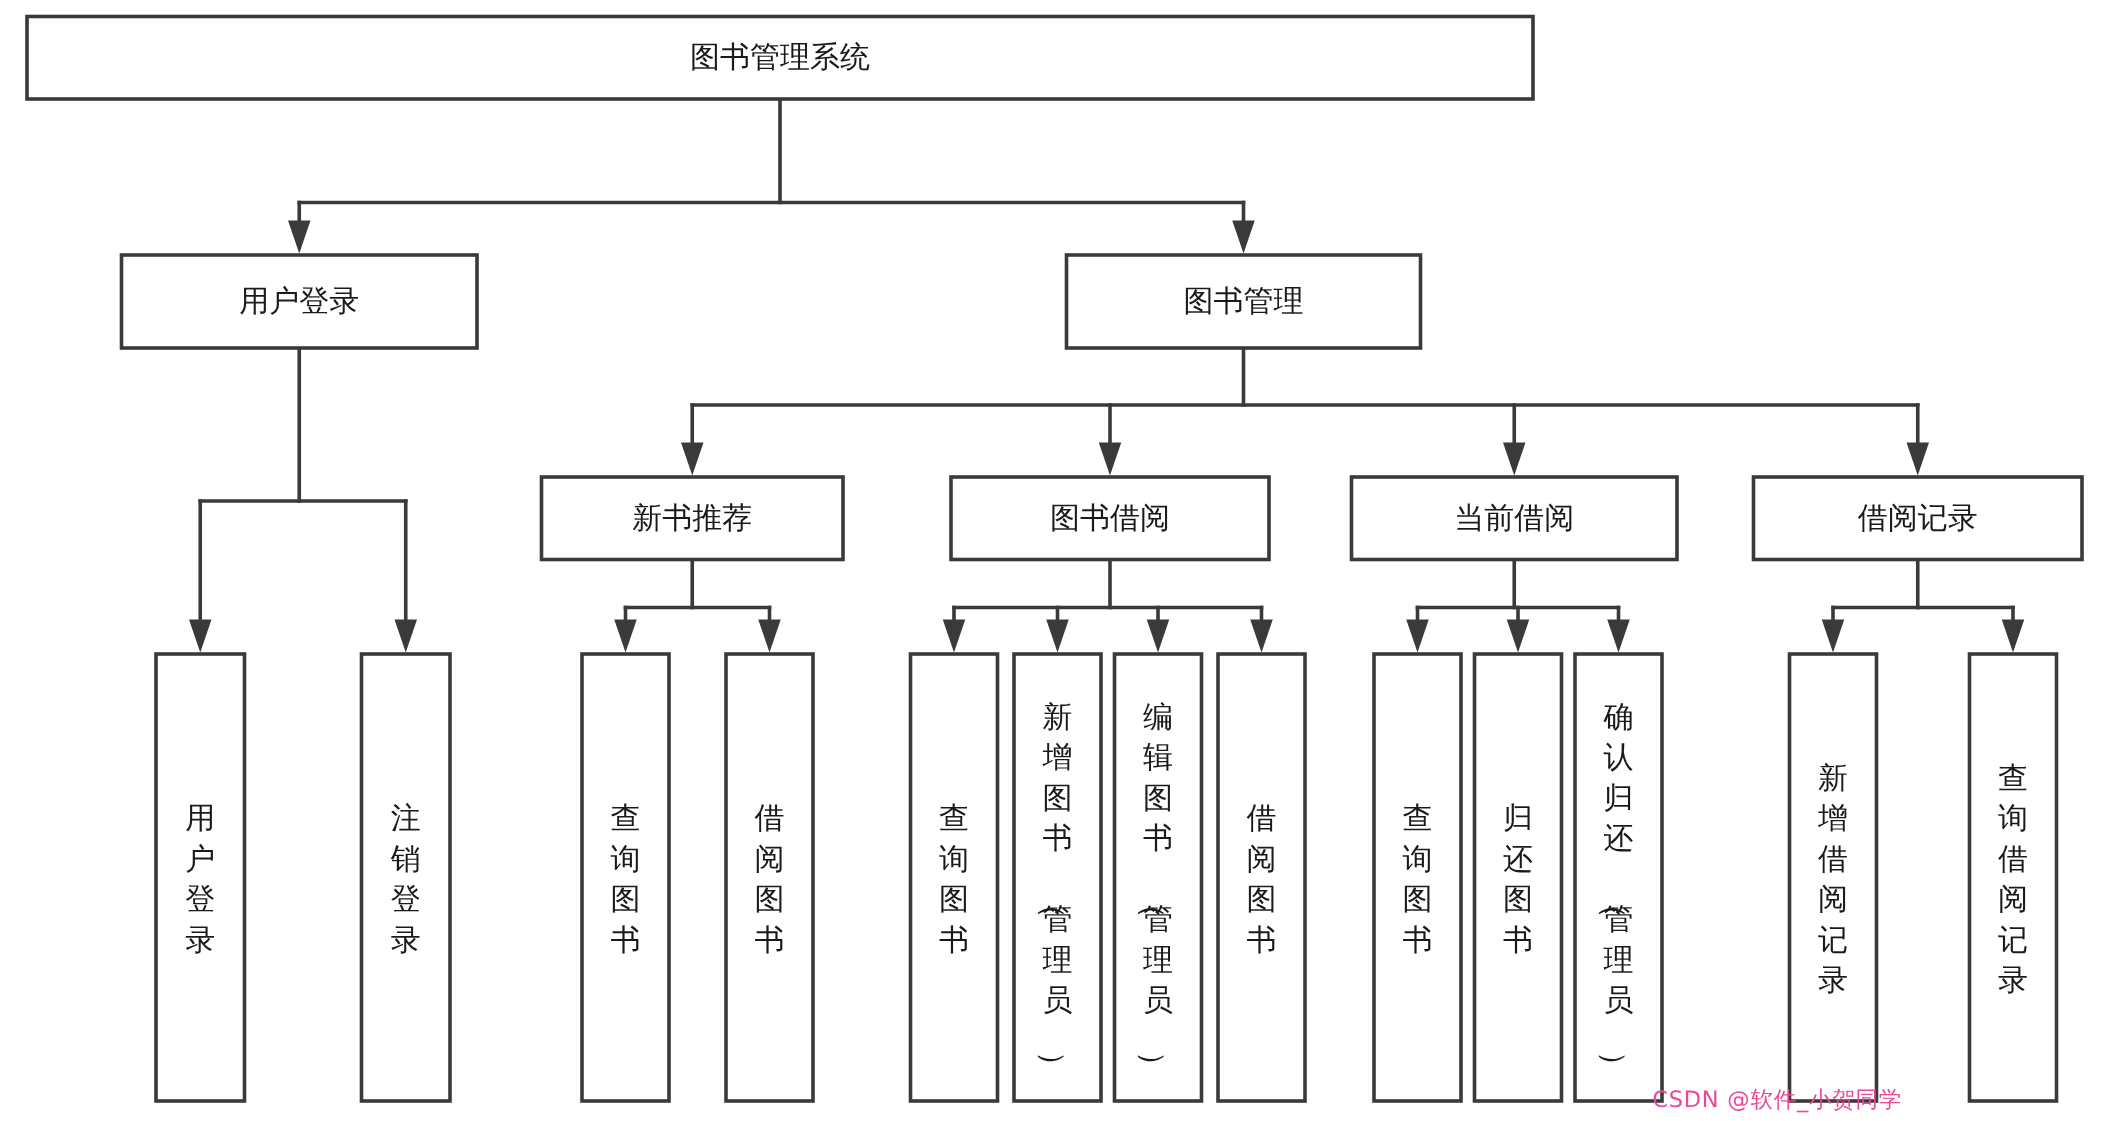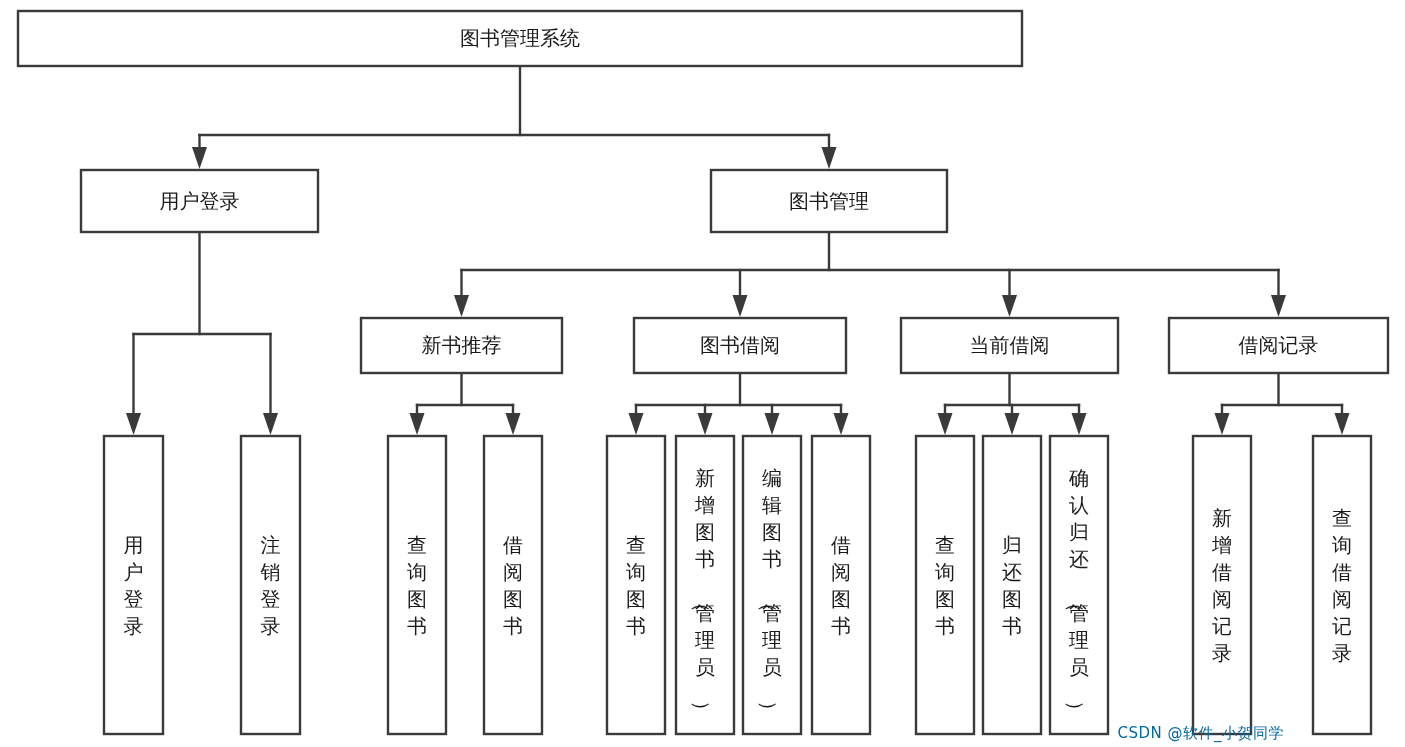--- a/index.html
+++ b/index.html
@@ -50,25 +50,25 @@
     dominant-baseline: middle;
   }
   .node-label-v {
     font-family: "DejaVu Sans", "Liberation Sans", sans-serif;
     font-size: 20px;
     fill: #1a1a1a;
     text-anchor: middle;
   }
   .watermark-text {
     position: absolute;
-    right: 8px;
+    right: 24px;
     bottom: 4px;
     font-family: "DejaVu Sans", "Liberation Sans", sans-serif;
     font-size: 15px;
-    color: #0369a1;
+    color: #ec4899;
     white-space: nowrap;
     letter-spacing: 0.5px;
   }
 </style>
 </head>
 <body>
 
 <div id="diagram-root">
   <svg class="diagram-canvas" viewBox="0 0 1405 747">
     <g id="edges-layer">

